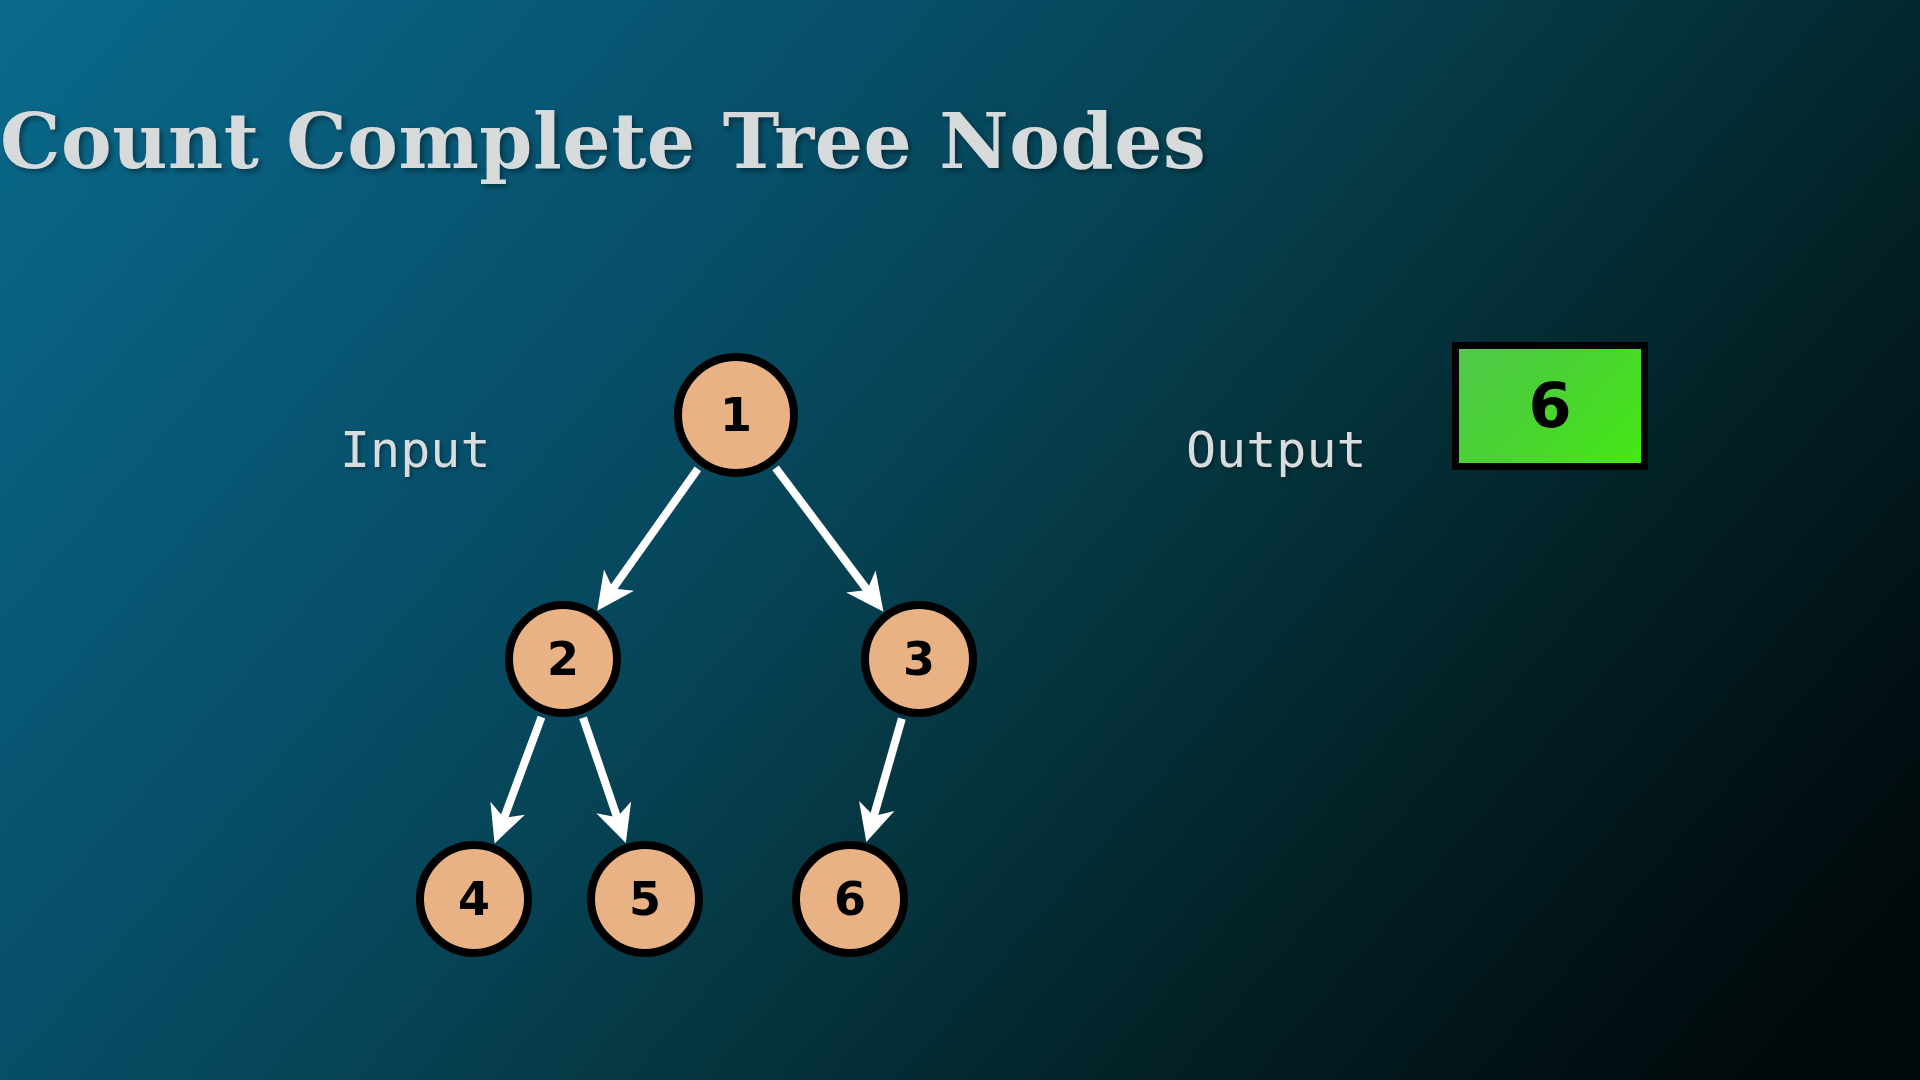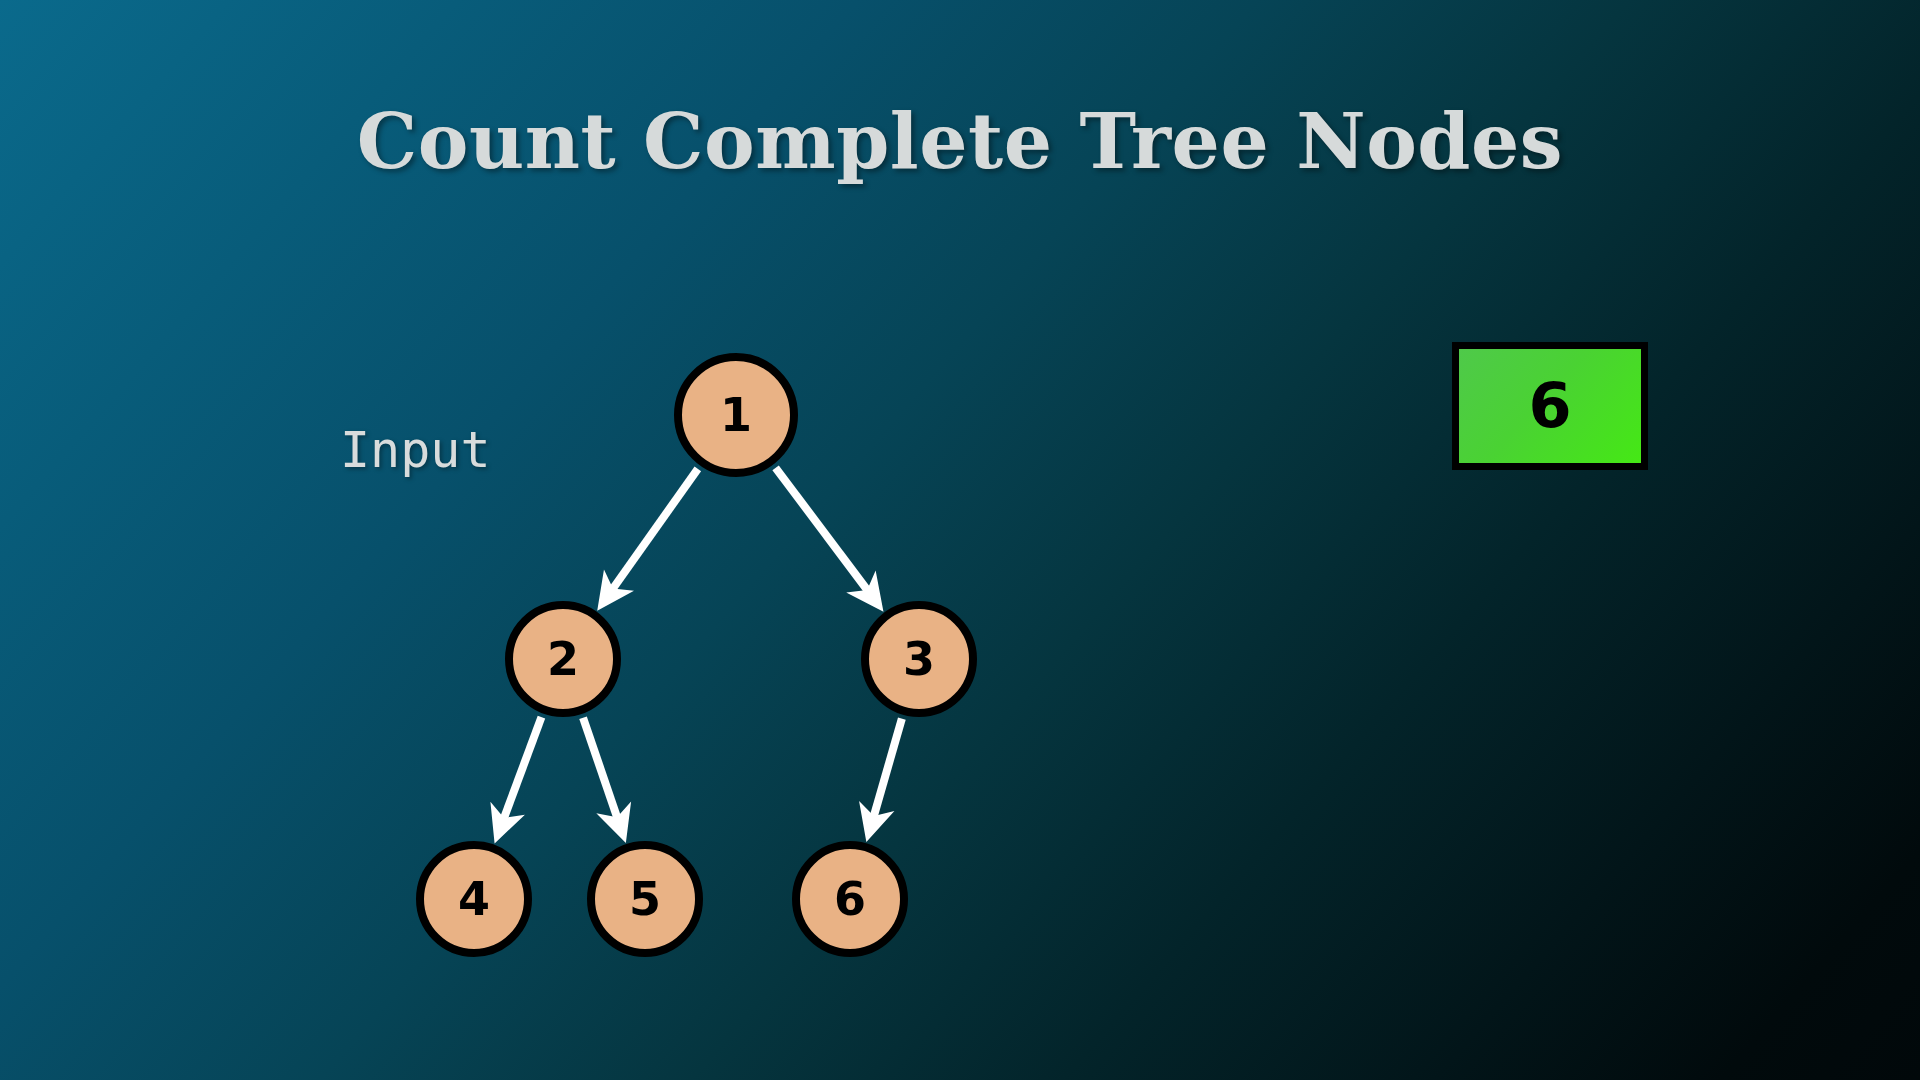--- a/index.html
+++ b/index.html
@@ -37,21 +37,20 @@
         #010a0c 93%,
         #01080a 100%);
   }
 
   
   #title {
     position: absolute;
     left: 0;
     top: 104px;
     width: 1920px;
-    text-align: center;
     font-family: "DejaVu Serif", serif;
     font-weight: bold;
     font-size: 76px;
     letter-spacing: 0.5px;
     color: #d6dada;
     text-shadow: 3px 3px 5px rgba(0,0,0,0.38);
     line-height: 1;
     white-space: nowrap;
   }
 
@@ -161,18 +160,19 @@
         <span class="node-label">4</span>
       </div>
       <div class="node" style="left: 587px; top: 841px; width: 116px; height: 116px; background: rgb(233, 178, 133); border-color: rgb(0, 0, 0);">
         <span class="node-label">5</span>
       </div>
       <div class="node" style="left: 792px; top: 841px; width: 116px; height: 116px; background: rgb(233, 178, 133); border-color: rgb(0, 0, 0);">
         <span class="node-label">6</span>
       </div>
     </div>
 
+  <div class="io-label" id="output-label">Output</div>
 
   <div id="output-box">
     <span id="output-value">6</span>
   </div>
 
 </div>
 
 </body></html>

